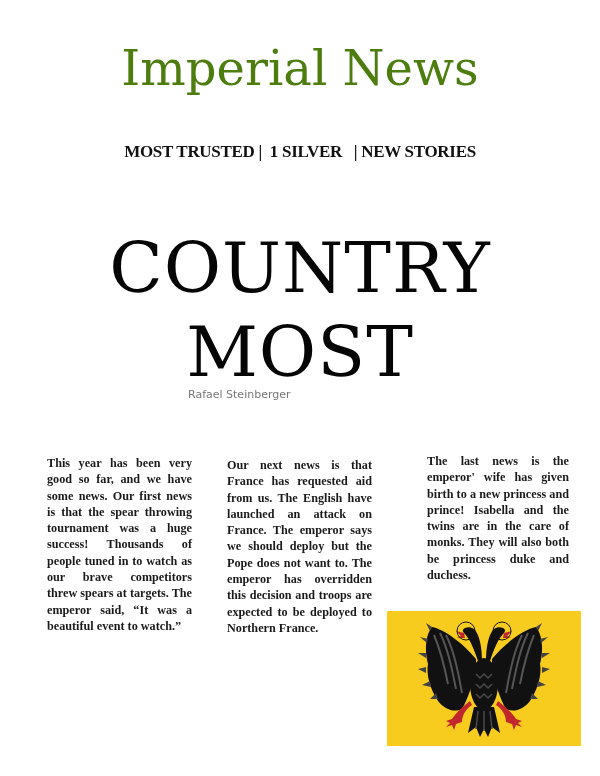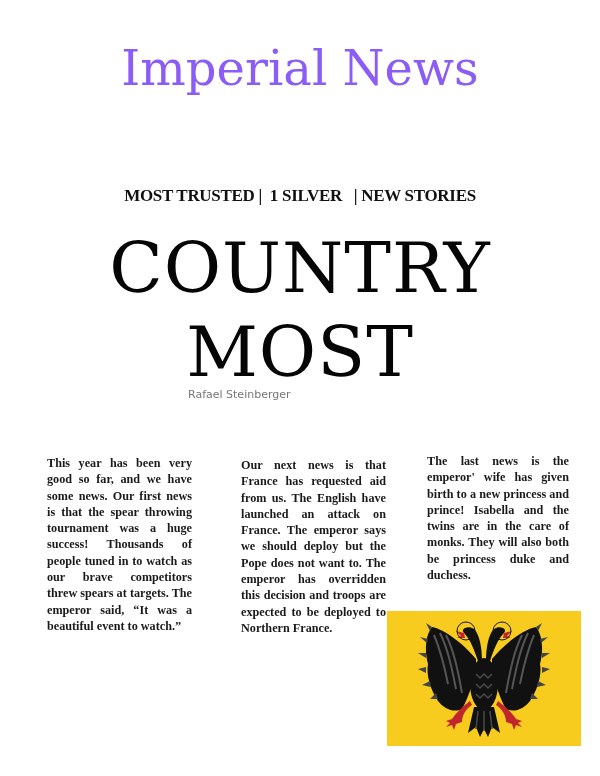--- a/index.html
+++ b/index.html
@@ -17,36 +17,35 @@
     .masthead {
       position: absolute;
       left: 0;
       top: 38px;
       width: 600px;
       text-align: center;
       font-family: "DejaVu Serif", "Liberation Serif", serif;
       font-size: 48px;
       font-weight: normal;
       letter-spacing: 0px;
-      color: #8b5cf6;
+      color: #4d7c0f;
       line-height: 60px;
     }
     .tagline {
       position: absolute;
       left: 0;
       top: 142px;
       width: 600px;
       text-align: center;
       font-family: "Liberation Serif", serif;
       font-size: 17px;
       font-weight: bold;
       letter-spacing: -0.3px;
       color: #111;
       white-space: pre;
-      margin-top: 44px;
     }
     .headline {
       position: absolute;
       left: 0;
       top: 226px;
       width: 600px;
       text-align: center;
       font-family: "DejaVu Serif", "Liberation Serif", serif;
       font-size: 70px;
       font-weight: normal;
@@ -67,21 +66,21 @@
       position: absolute;
       font-family: "Liberation Serif", serif;
       font-size: 12.2px;
       font-weight: bold;
       line-height: 16.3px;
       text-align: justify;
       color: #1a1a1a;
       margin-left: 8px;
     }
     .col1 { left: 39px; top: 455px; width: 145px; }
-    .col2 { left: 233px; top: 457px; width: 145px; }
+    .col2 { left: 219px; top: 457px; width: 145px; }
     .col3 { left: 419px; top: 453px; width: 142px; }
     .flag {
       position: absolute;
       left: 387px;
       top: 611px;
       width: 194px;
       height: 135px;
       background: #f7cc1f;
     }
     .flag svg {

